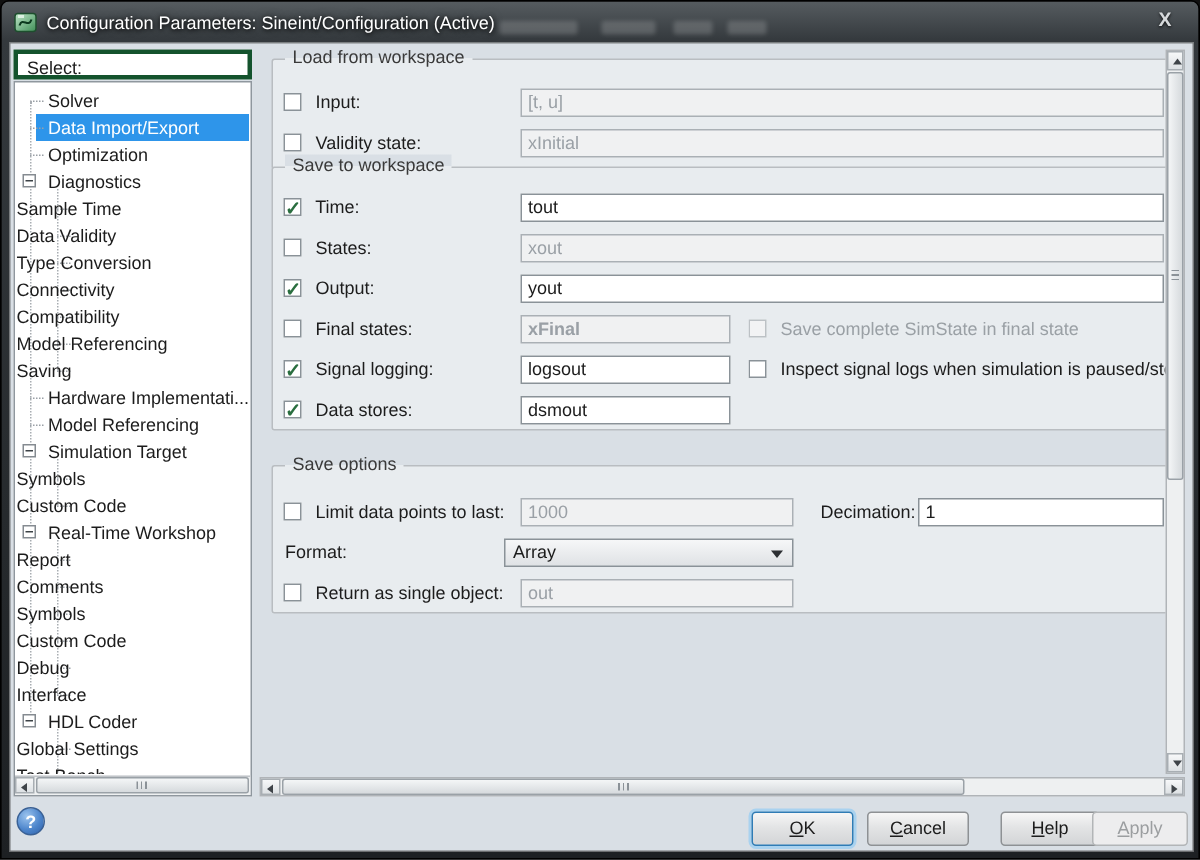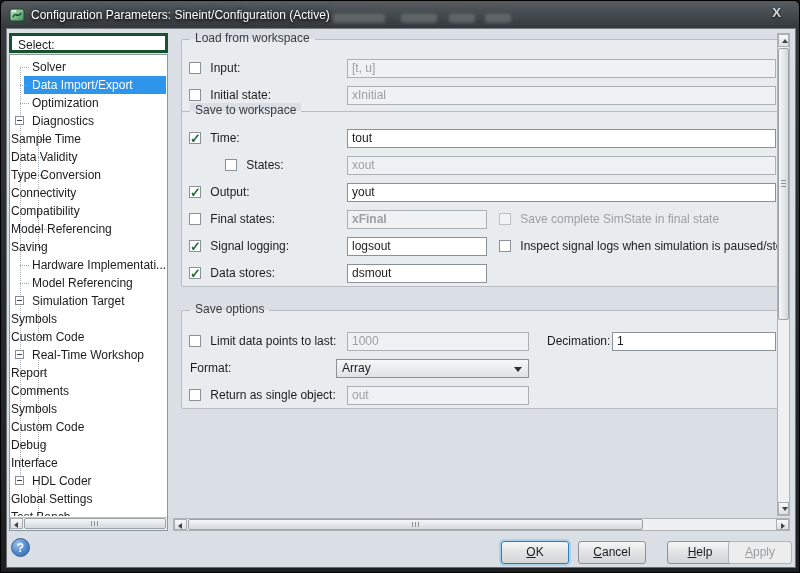--- a/index.html
+++ b/index.html
@@ -156,35 +156,35 @@
 
     <div class="group" style="top:10px;height:74px;">
       <span class="group-title">Load from workspace</span>
       <div class="frow" style="left:7px;top:19px;">
         <span class="cb"></span>
         <span class="flabel">Input:</span>
       </div>
       <div class="field dis" style="left:165px;top:19px;width:429px;">[t, u]</div>
       <div class="frow" style="left:7px;top:46px;">
         <span class="cb"></span>
-        <span class="flabel">Initial state:</span>
+        <span class="flabel">Validity state:</span>
       </div>
       <div class="field dis" style="left:165px;top:46px;width:429px;">xInitial</div>
     </div>
 
     <div class="group" style="top:82px;height:176px;">
       <span class="group-title">Save to workspace</span>
 
       <div class="frow" style="left:7px;top:17px;">
         <span class="cb checked"></span>
         <span class="flabel">Time:</span>
       </div>
       <div class="field" style="left:165px;top:17px;width:429px;">tout</div>
 
-      <div class="frow" style="left:7px;top:44px;margin-left:36px;">
+      <div class="frow" style="left:7px;top:44px;">
         <span class="cb"></span>
         <span class="flabel">States:</span>
       </div>
       <div class="field dis" style="left:165px;top:44px;width:429px;">xout</div>
 
       <div class="frow" style="left:7px;top:71px;">
         <span class="cb checked"></span>
         <span class="flabel">Output:</span>
       </div>
       <div class="field" style="left:165px;top:71px;width:429px;">yout</div>

